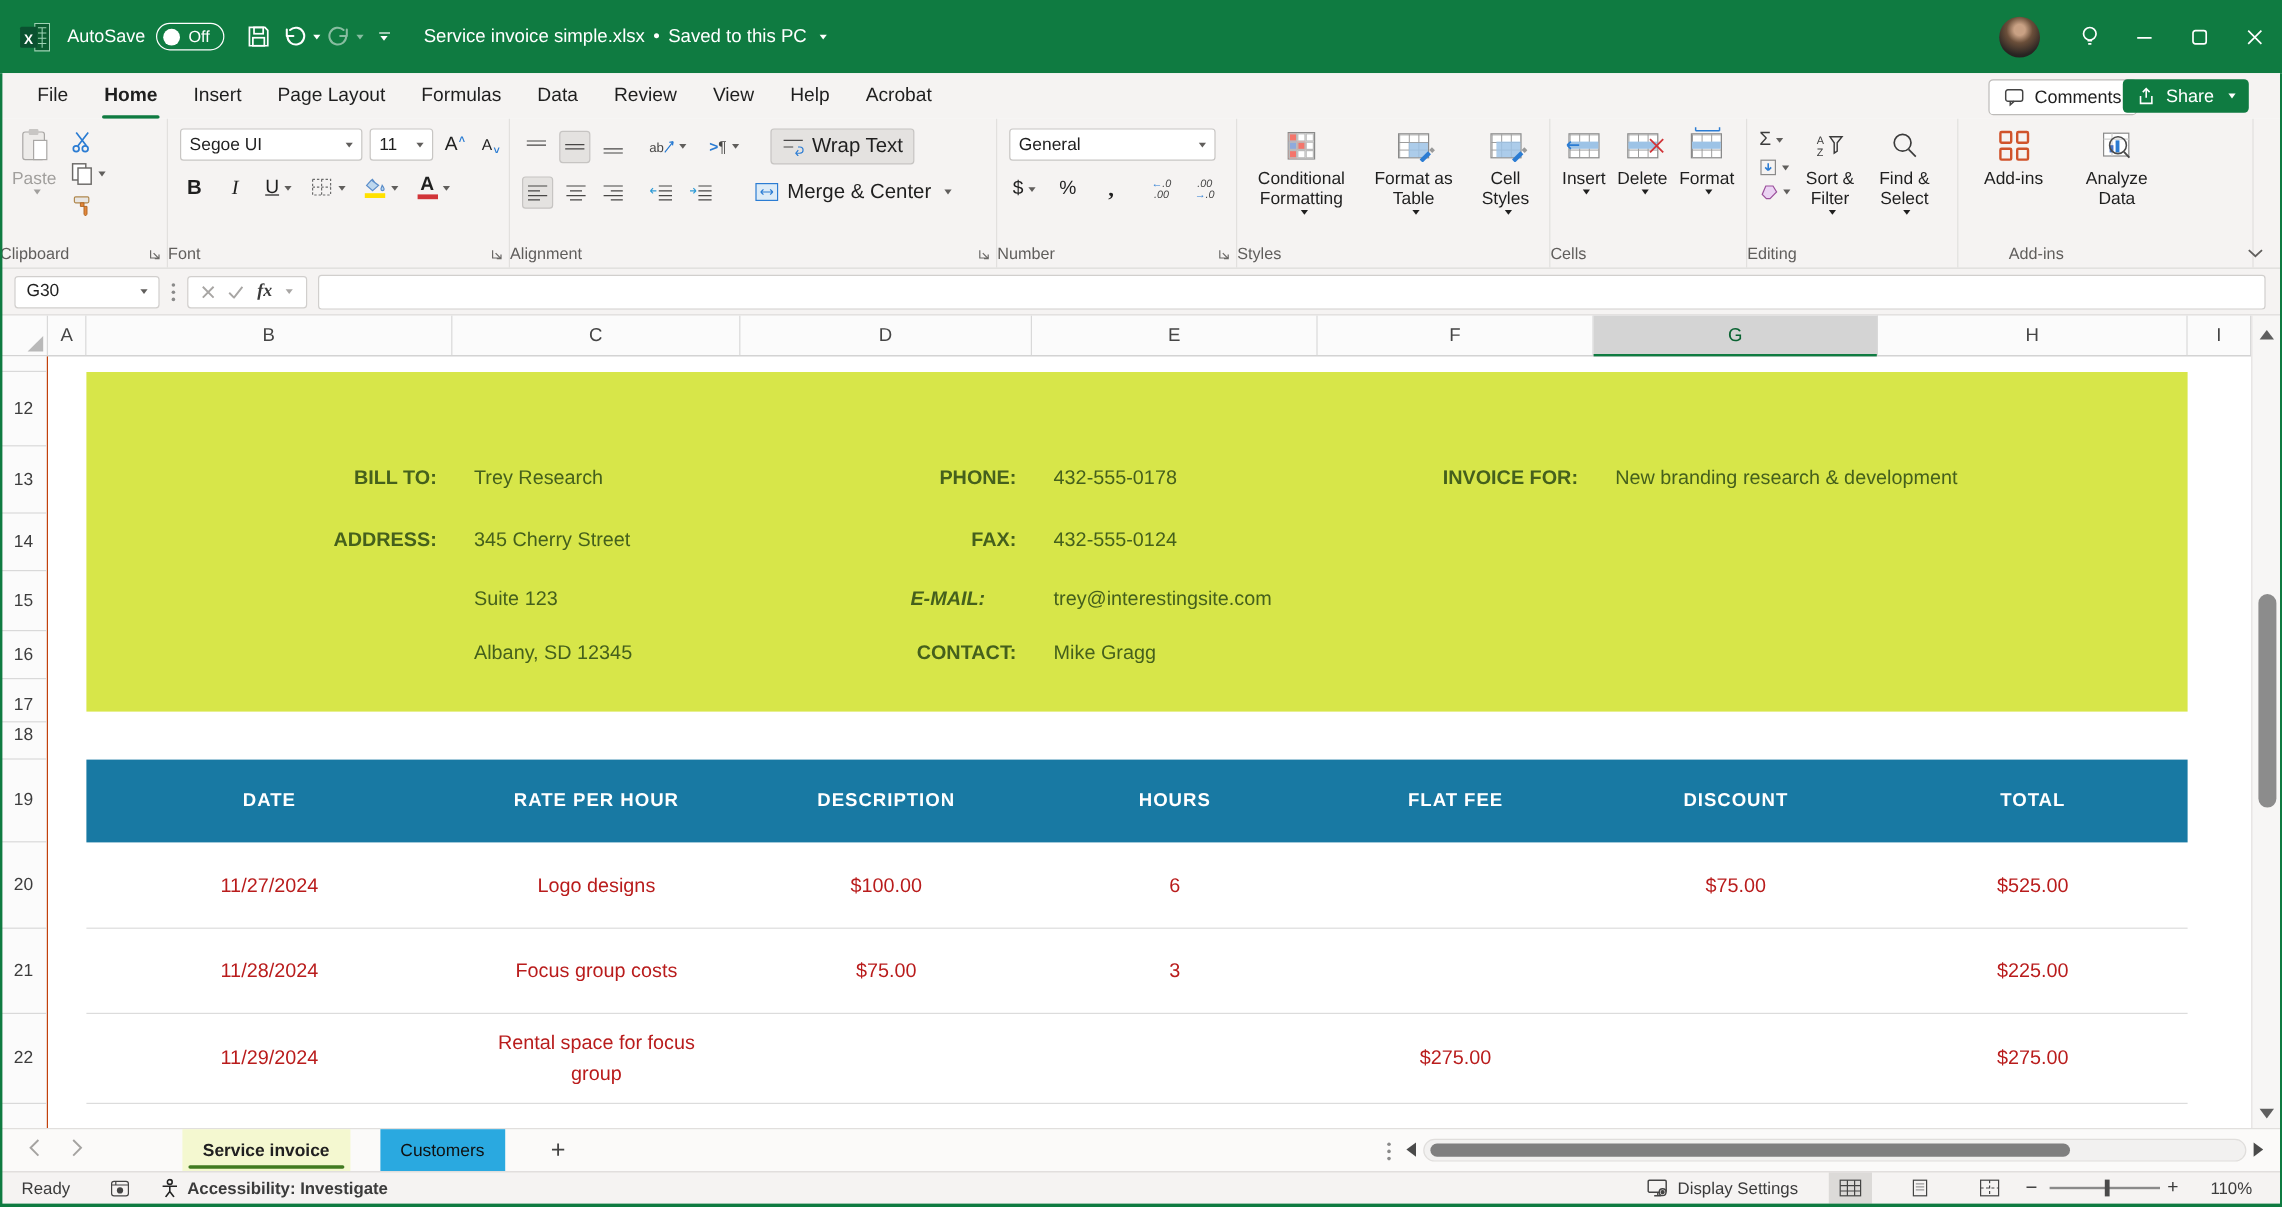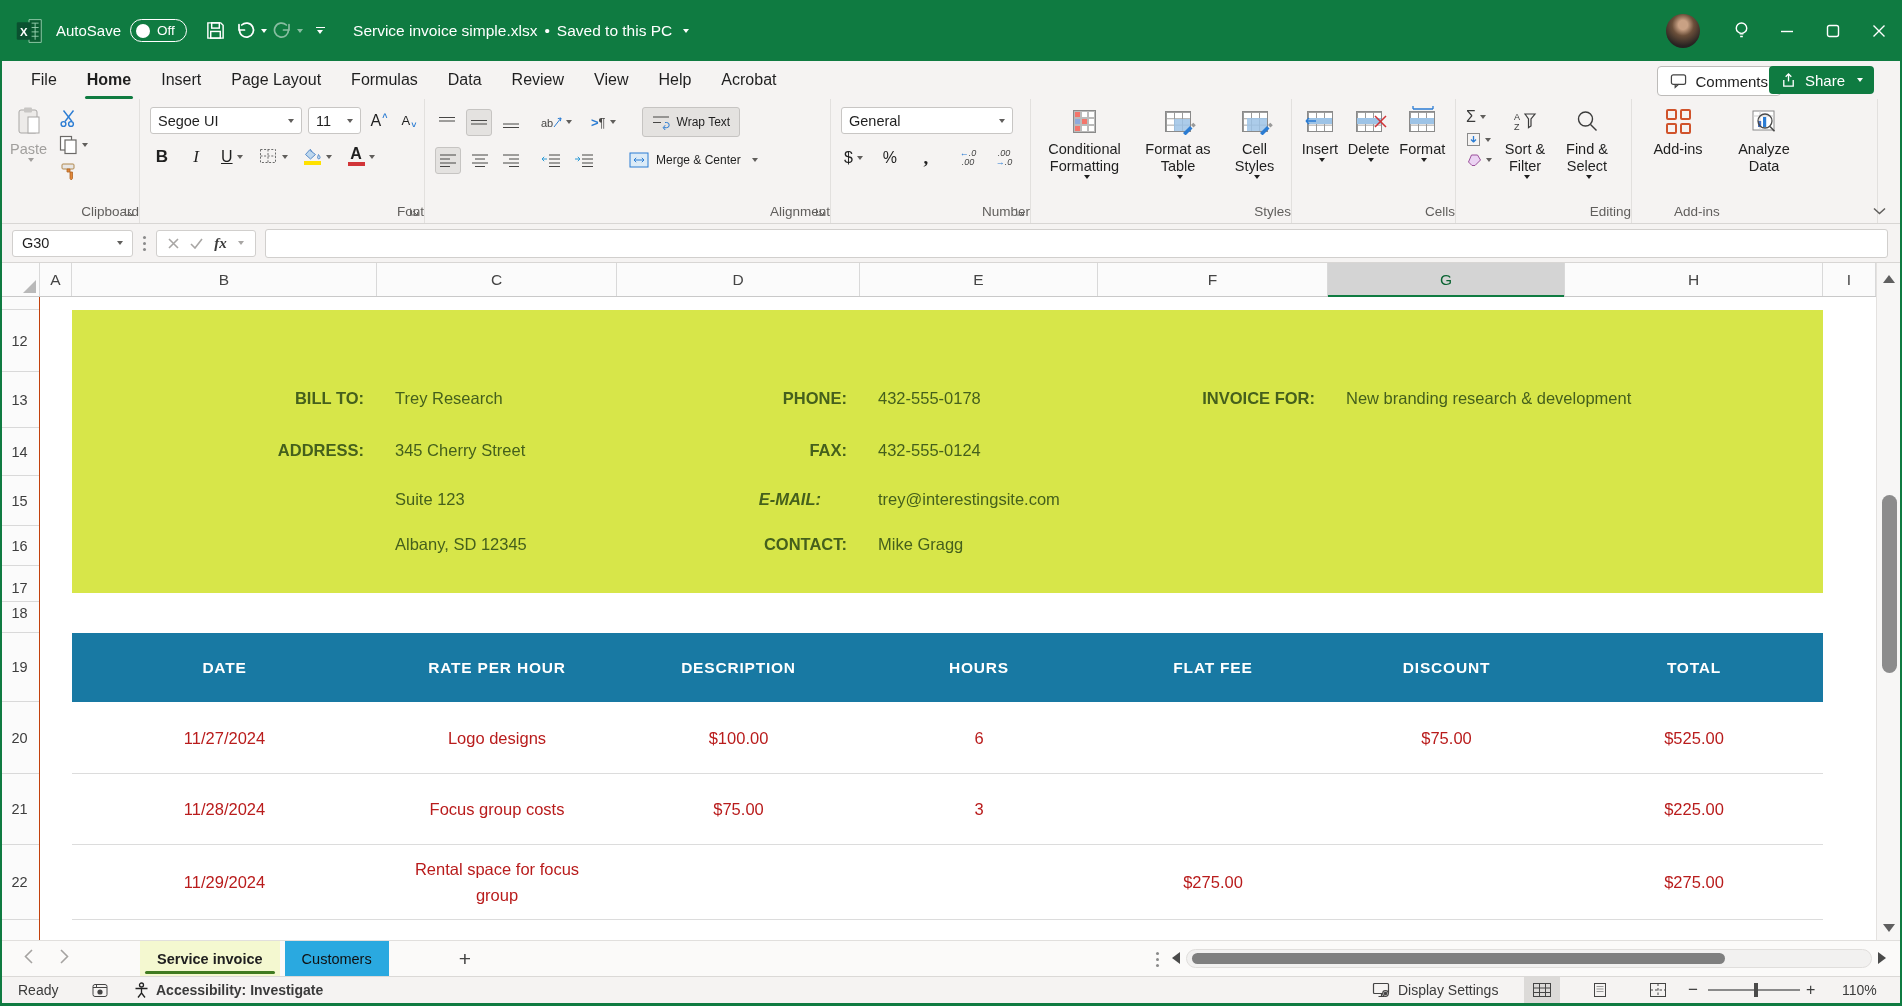--- a/index.html
+++ b/index.html
@@ -34,21 +34,21 @@
   .rtab{padding:0 15px;height:38px;display:flex;align-items:center;font-size:16px;position:relative;cursor:pointer;}
   .rtab.active{font-weight:bold;}
   .rtab.active::after{content:"";position:absolute;left:13px;right:13px;bottom:0;height:3px;background:#0F7B41;border-radius:2px;}
   #comments-btn{position:absolute;right:121px;top:5px;height:28px;border:1px solid #BDBBB9;background:#fff;border-radius:4px;
                 display:flex;align-items:center;gap:8px;padding:0 12px;font-size:15px;cursor:pointer;}
   #share-btn{position:absolute;right:28px;top:5px;height:28px;background:#0F7B41;color:#fff;border-radius:4px;
              display:flex;align-items:center;gap:8px;padding:0 11px;font-size:15px;cursor:pointer;}
   
   #ribbon{position:absolute;left:0;top:99px;width:1902px;height:125px;background:#F5F3F2;border-bottom:1px solid #D8D6D4;box-sizing:border-box;display:flex;}
   .rgroup{position:relative;height:100%;border-right:1px solid #E2E0DE;box-sizing:border-box;flex:0 0 auto;}
-  .rlabel{position:absolute;bottom:4px;left:0;right:0;text-align:right;font-size:13.5px;color:#605E5C;}
+  .rlabel{position:absolute;bottom:4px;left:0;right:0;text-align:left;font-size:13.5px;color:#605E5C;}
   .launcher{position:absolute;bottom:6px;right:5px;cursor:pointer;}
   .bigbtn{display:flex;flex-direction:column;align-items:center;text-align:center;font-size:14.5px;line-height:17px;
           padding-top:7px;cursor:pointer;color:#1f1f1f;}
   .bigbtn .ic{height:30px;display:flex;align-items:center;justify-content:center;margin-bottom:5px;}
   .disabled{color:#A19F9D;}
   .g-clip{width:140px;} .g-font{width:285px;} .g-align{width:406px;} .g-num{width:200px;}
   .g-styles{width:261px;} .g-cells{width:164px;} .g-edit{width:176px;} .g-add{width:246px;}
   .g-fill{flex:1;border-right:none;position:relative;}
   .clipwrap{display:flex;padding-left:10px;}
   .mincol{display:flex;flex-direction:column;justify-content:flex-start;gap:7px;margin:10px 0 0 12px;}
@@ -57,21 +57,21 @@
   .combo{background:#fff;border:1px solid #C8C6C4;border-radius:3px;height:27px;display:flex;align-items:center;
          padding:0 7px;font-size:14.5px;box-sizing:border-box;cursor:pointer;color:#1f1f1f;}
   .combo .cv{margin-left:auto;color:#605E5C;}
   .itm{height:27px;min-width:24px;display:flex;align-items:center;justify-content:center;cursor:pointer;border-radius:3px;padding:0 3px;box-sizing:border-box;}
   .pressed{background:#E4E2E0;border:1px solid #C6C4C2;}
   .colstack{display:flex;flex-direction:column;align-items:center;line-height:10px;}
   .colorbar{width:17px;height:4px;margin-top:1px;}
   .Abig{font-size:16px;font-weight:bold;line-height:14px;}
   .dec{display:flex;flex-direction:column;font-size:9px;line-height:8.5px;color:#444;text-align:center;}
   .dec b{color:#2B7CD3;font-weight:normal;}
-  .wrapbtn{display:flex;align-items:center;gap:7px;font-size:12px;height:28px;padding:0 9px;border-radius:3px;cursor:pointer;}
+  .wrapbtn{display:flex;align-items:center;gap:7px;font-size:17px;height:28px;padding:0 9px;border-radius:3px;cursor:pointer;}
   .minigrid{position:relative;width:24px;height:19px;border:1px solid #8a8a8a;background-color:#fff;
     background-image:linear-gradient(to right,#9a9a9a 1px,transparent 1px),linear-gradient(to bottom,#9a9a9a 1px,transparent 1px);
     background-size:8px 6.33px;}
   .mg-mid{position:absolute;left:0;right:0;top:6px;height:6px;background:#9DC3E6;}
   .mg-br{position:absolute;right:0;bottom:0;width:16px;height:12px;background:#9DC3E6;opacity:.85;}
   .ovl{position:absolute;}
   .cfgrid{display:grid;grid-template-columns:repeat(3,7px);grid-auto-rows:7px;border:1px solid #8a8a8a;background:#fff;}
   .cfgrid i{border:0.5px solid #bbb;}
   .addic{display:grid;grid-template-columns:11px 11px;grid-auto-rows:11px;gap:3px;}
   .addic i{border:2.4px solid #D0532B;border-radius:2px;box-sizing:border-box;}
@@ -110,21 +110,21 @@
   .invrow{border-bottom:1px solid #DCDCDC;box-sizing:border-box;}
   .invrow div{display:flex;align-items:center;justify-content:center;text-align:center;color:#b91c1c;font-size:16.5px;line-height:26px;cursor:cell;}
   .invrow div.desc{padding:0 26px;box-sizing:border-box;}
   #vscroll{position:absolute;right:0;top:263px;width:26px;height:677px;background:#F7F6F5;border-left:1px solid #E4E2E0;box-sizing:border-box;}
   .vup{position:absolute;left:6px;top:12px;width:0;height:0;border-left:6px solid transparent;border-right:6px solid transparent;border-bottom:8px solid #5f5f5f;cursor:pointer;}
   .vdown{position:absolute;left:6px;bottom:8px;width:0;height:0;border-left:6px solid transparent;border-right:6px solid transparent;border-top:8px solid #5f5f5f;cursor:pointer;}
   .vthumb{position:absolute;left:5px;width:15px;top:232px;height:178px;background:#8C8C8C;border-radius:9px;cursor:grab;}
   
   #sheetbar{position:absolute;left:0;top:940px;width:1902px;height:36px;background:#FBFAF9;border-top:1px solid #E1DFDD;box-sizing:border-box;}
   .snav{position:absolute;top:8px;color:#A5A3A1;cursor:pointer;}
-  #sheet-tabs{position:absolute;left:140px;top:0;height:35px;display:flex;}
+  #sheet-tabs{position:absolute;left:152px;top:0;height:35px;display:flex;gap:20px;}
   .stab{height:35px;display:flex;align-items:center;padding:0 17px;font-size:14.5px;position:relative;cursor:pointer;}
   .stab.active{background:#F4F8D0;font-weight:bold;color:#202020;}
   .stab.active::after{content:"";position:absolute;left:5px;right:5px;bottom:2px;height:3.5px;background:#407B20;border-radius:2px;}
   .stab.blue{background:#2AA9E0;color:#101010;margin-left:5px;}
   #addsheet{position:absolute;left:450px;top:3px;width:30px;height:30px;display:flex;align-items:center;justify-content:center;
             font-size:21px;color:#444;cursor:pointer;}
   .htri-l{position:absolute;left:1172px;top:11px;width:0;height:0;border-top:6px solid transparent;border-bottom:6px solid transparent;border-right:8px solid #4a4a4a;cursor:pointer;}
   .htri-r{position:absolute;left:1878px;top:11px;width:0;height:0;border-top:6px solid transparent;border-bottom:6px solid transparent;border-left:8px solid #4a4a4a;cursor:pointer;}
   .htrack{position:absolute;left:1186px;top:8px;width:686px;height:19px;background:#F2F1F0;border:1px solid #E0DEDC;border-radius:10px;box-sizing:border-box;}
   .hthumb{position:absolute;left:5px;top:3px;width:533px;height:11px;background:#7F7F7F;border-radius:6px;cursor:grab;}

